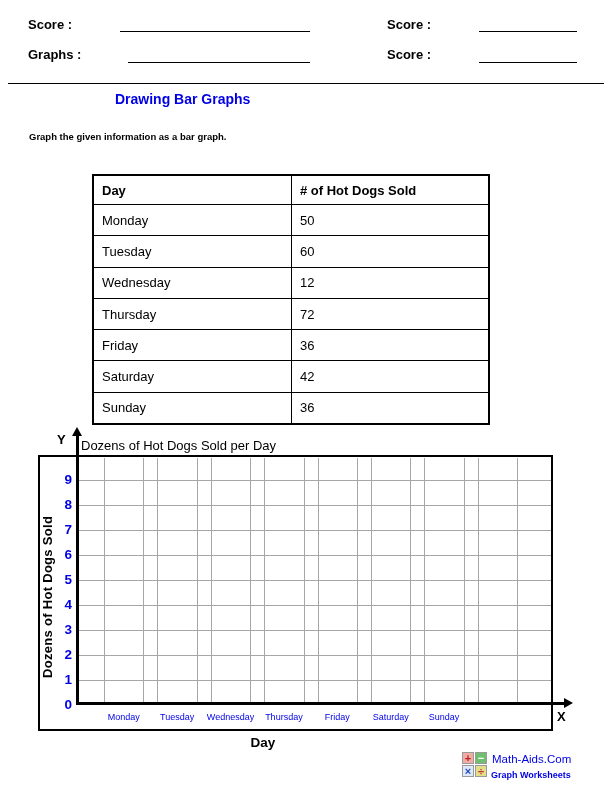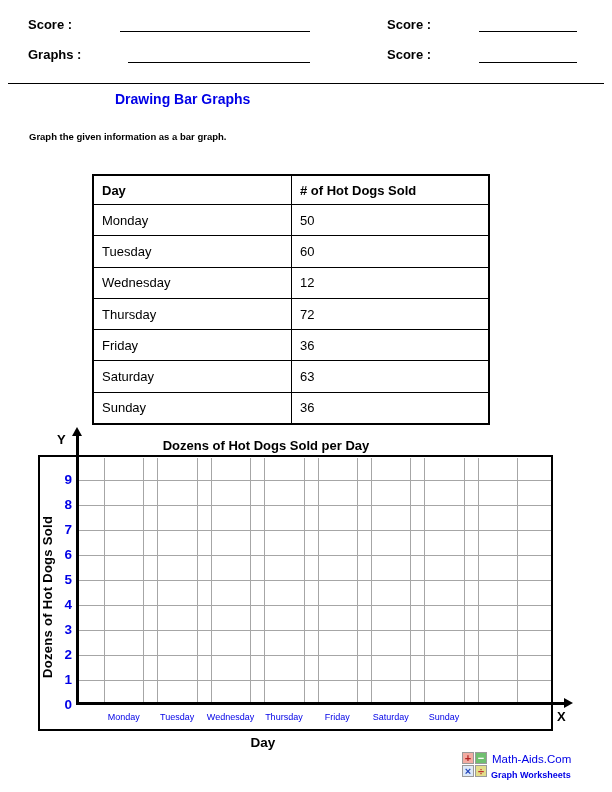--- a/index.html
+++ b/index.html
@@ -27,22 +27,22 @@
   table.data th,table.data td{border:1px solid var(--ink);padding:0 0 0 8px;text-align:left;
     font-weight:normal;vertical-align:middle;}
   table.data th{font-weight:bold;height:28px;}
   table.data td{height:30.3px;}
   table.data{border:2px solid var(--ink);}
   table.data th:first-child,table.data td:first-child{width:189px;}
 
   
   .graph-box{position:absolute;left:38px;top:455px;width:515px;height:276px;
     border:2.5px solid var(--ink);box-sizing:border-box;background:transparent;}
-  .graph-title{position:absolute;left:81px;top:438px;width:370px;text-align:center;
-    font-size:13px;font-weight:bold;}
+  .graph-title{position:absolute;left:81px;top:438px;width:370px;text-align:left;
+    font-size:13px;font-weight:normal;}
   .axis-letter{position:absolute;font-size:13px;font-weight:bold;}
   .y-axis-line{position:absolute;left:76px;top:434px;width:3px;height:271px;background:var(--ink);}
   .x-axis-line{position:absolute;left:76px;top:702px;width:489px;height:3px;background:var(--ink);}
   .arrow-up{position:absolute;left:72px;top:427px;width:0;height:0;
     border-left:5.5px solid transparent;border-right:5.5px solid transparent;
     border-bottom:9px solid var(--ink);}
   .arrow-right{position:absolute;left:564px;top:698px;width:0;height:0;
     border-top:5.5px solid transparent;border-bottom:5.5px solid transparent;
     border-left:9px solid var(--ink);}
   .ylabel-rot{position:absolute;left:40px;top:478px;height:238px;width:18px;
@@ -106,21 +106,21 @@
         <tr>
           <td>Thursday</td>
           <td>72</td>
         </tr>
         <tr>
           <td>Friday</td>
           <td>36</td>
         </tr>
         <tr>
           <td>Saturday</td>
-          <td>63</td>
+          <td>42</td>
         </tr>
         <tr>
           <td>Sunday</td>
           <td>36</td>
         </tr>
       </tbody>
   </table>
 
   <div class="graph-title">Dozens of Hot Dogs Sold per Day</div>
   <div class="axis-letter" style="left:57px;top:432px;">Y</div>

